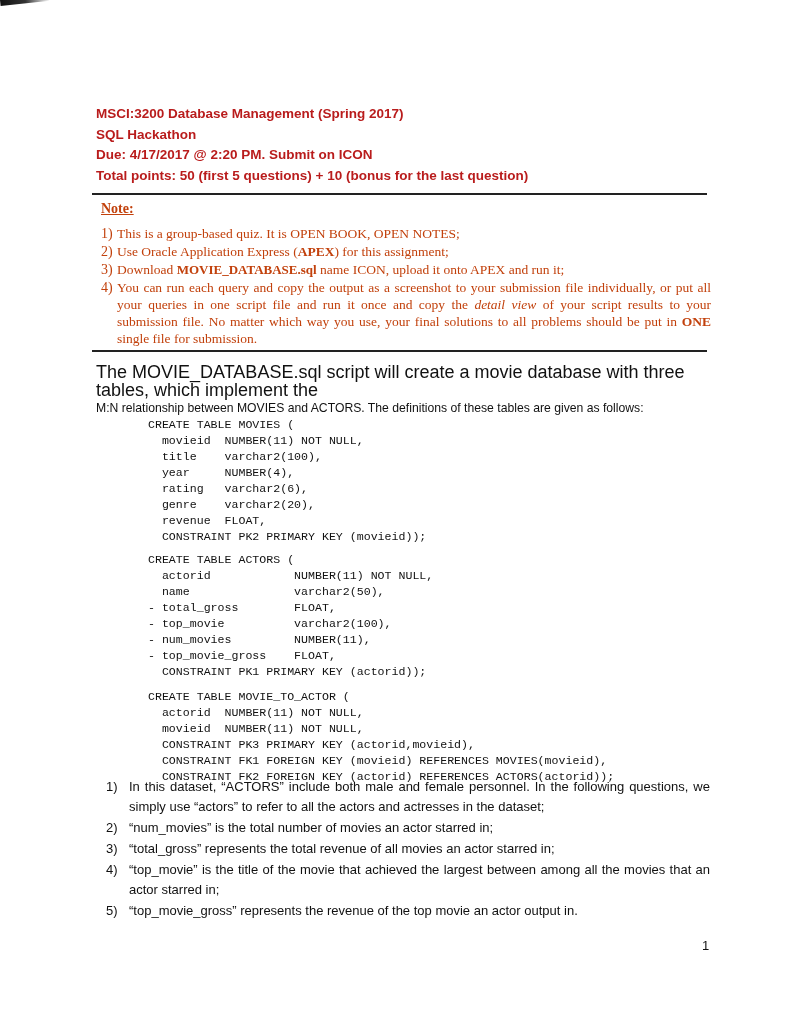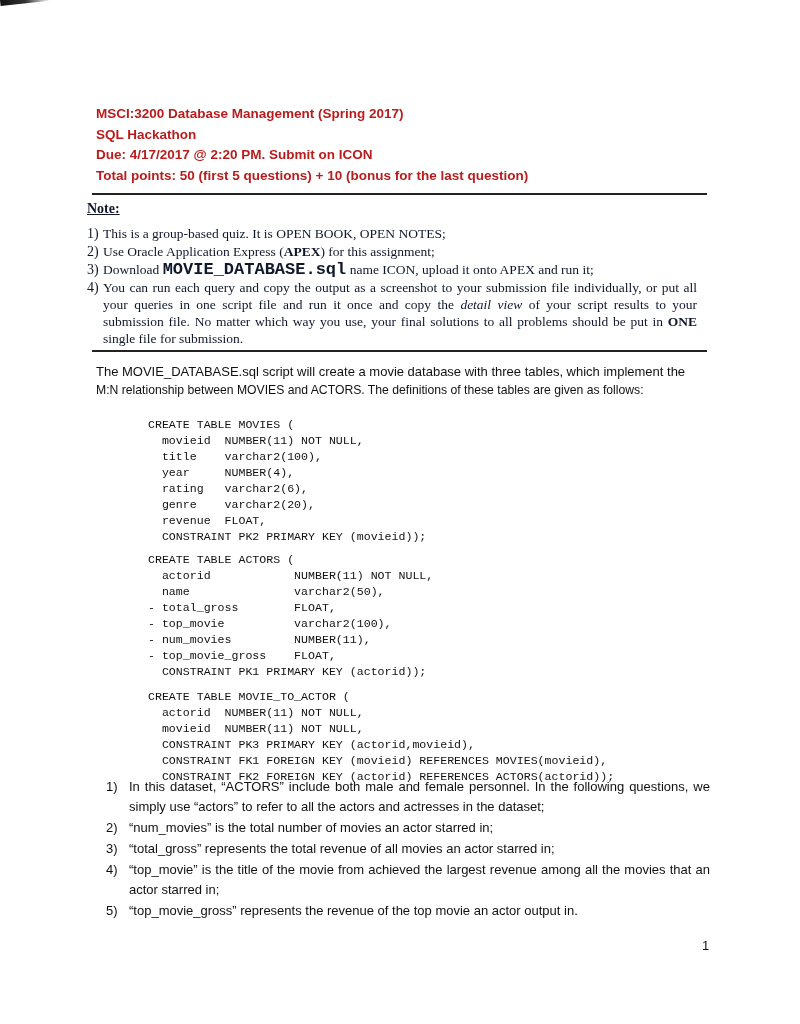--- a/index.html
+++ b/index.html
@@ -16,35 +16,35 @@
     .header {
       position: absolute; left: 96px; top: 104px;
       font-family: "Liberation Sans", sans-serif; font-weight: bold; font-size: 13.5px;
       line-height: 20.5px; color: #b91c1c;
     }
     .header div { white-space: nowrap; }
     .rule {
       position: absolute; left: 92px; width: 615px; height: 2px; background: #222;
     }
     .note-box {
-      position: absolute; left: 87px; top: 201px; width: 610px;
-      font-family: "Liberation Serif", serif; font-size: 13.5px; color: #0f172a;
+      position: absolute; left: 101px; top: 201px; width: 610px;
+      font-family: "Liberation Serif", serif; font-size: 13.5px; color: #c2410c;
     }
     .note-title {
       font-weight: bold; text-decoration: underline; font-size: 14px; margin-bottom: 8px;
     }
     .note-item { display: flex; line-height: 17px; margin-bottom: 1px; }
     .note-item .num { width: 16px; flex: none; font-size: 14px; }
     .note-item .txt { flex: 1; text-align: justify; }
-    .sans-b { font-family: Liberation Mono, monospace; font-weight: bold; font-size: 17px; margin-top: 40px; }
+    .sans-b { font-family: Liberation Serif, serif; font-weight: bold; font-size: 13px; margin-top: 40px; }
     .intro {
       position: absolute; left: 96px; top: 363px; width: 610px;
       font-family: "Liberation Sans", sans-serif; font-size: 12.2px; line-height: 18px; color: #111;
     }
-    .intro .l1 { font-size: 13px; }
+    .intro .l1 { font-size: 18px; }
     .code {
       position: absolute; left: 136px;
       font-family: "Liberation Mono", monospace; font-size: 11.6px; line-height: 16px;
       white-space: pre; color: #111; margin: 12px;
     }
     .some-notes {
       position: absolute; left: 100px; top: 777px; width: 610px;
       font-family: "Liberation Sans", sans-serif; font-size: 13px; color: #111;
     }
     .some-notes .title { font-weight: bold; margin-bottom: 4px; }
@@ -129,21 +129,21 @@
   <div class="sn-item">
     <span class="num">2)</span>
     <span class="txt">“num_movies” is the total number of movies an actor starred in;</span>
   </div>
   <div class="sn-item">
     <span class="num">3)</span>
     <span class="txt">“total_gross” represents the total revenue of all movies an actor starred in;</span>
   </div>
   <div class="sn-item">
     <span class="num">4)</span>
-    <span class="txt">“top_movie” is the title of the movie from achieved the largest revenue among all the movies that an actor starred in;</span>
+    <span class="txt">“top_movie” is the title of the movie that achieved the largest between among all the movies that an actor starred in;</span>
   </div>
   <div class="sn-item">
     <span class="num">5)</span>
     <span class="txt">“top_movie_gross” represents the revenue of the top movie an actor output in.</span>
   </div>
 </div>
 
 <div class="page-num">1</div>
 
 </body></html>

